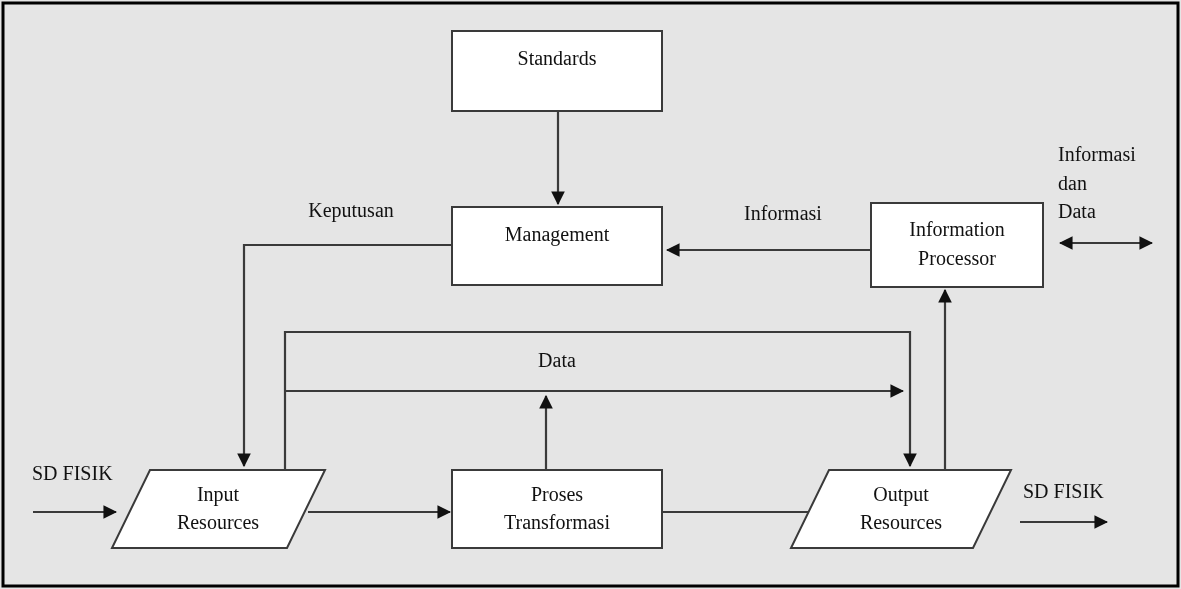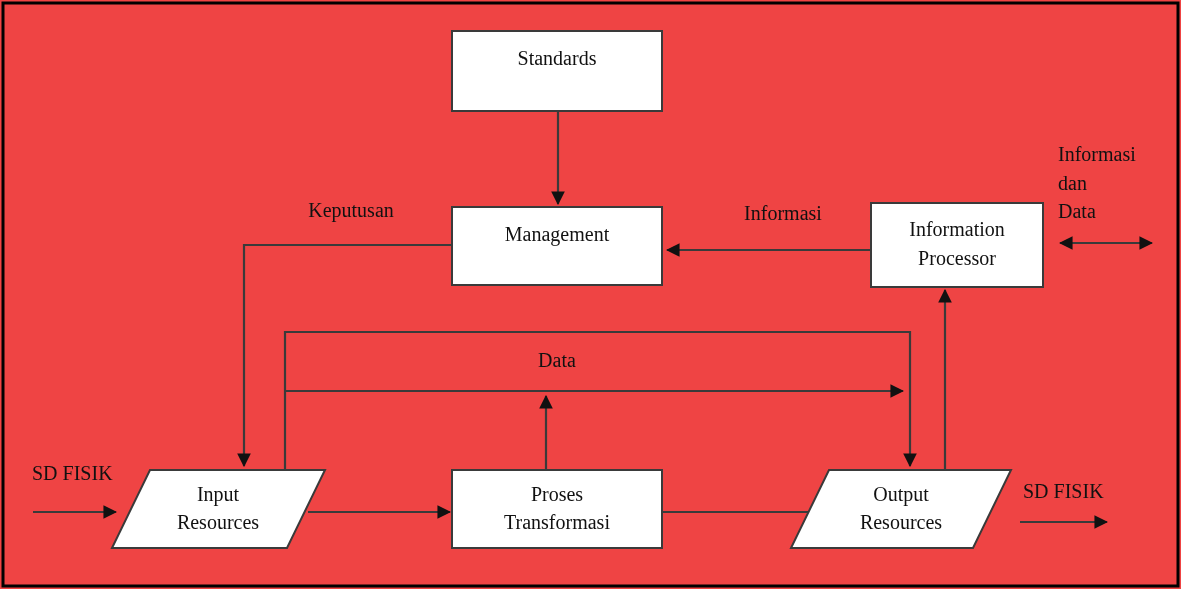--- a/index.html
+++ b/index.html
@@ -7,21 +7,21 @@
     padding: 0;
     background: #ffffff;
   }
   body {
     font-family: "Liberation Serif", "DejaVu Serif", serif;
   }
   #canvas {
     position: relative;
     width: 1181px;
     height: 589px;
-    background: #ef4444;
+    background: #e5e5e5;
     overflow: hidden;
   }
   #canvas svg {
     position: absolute;
     top: 0;
     left: 0;
     width: 1181px;
     height: 589px;
   }
   .node-shape {

